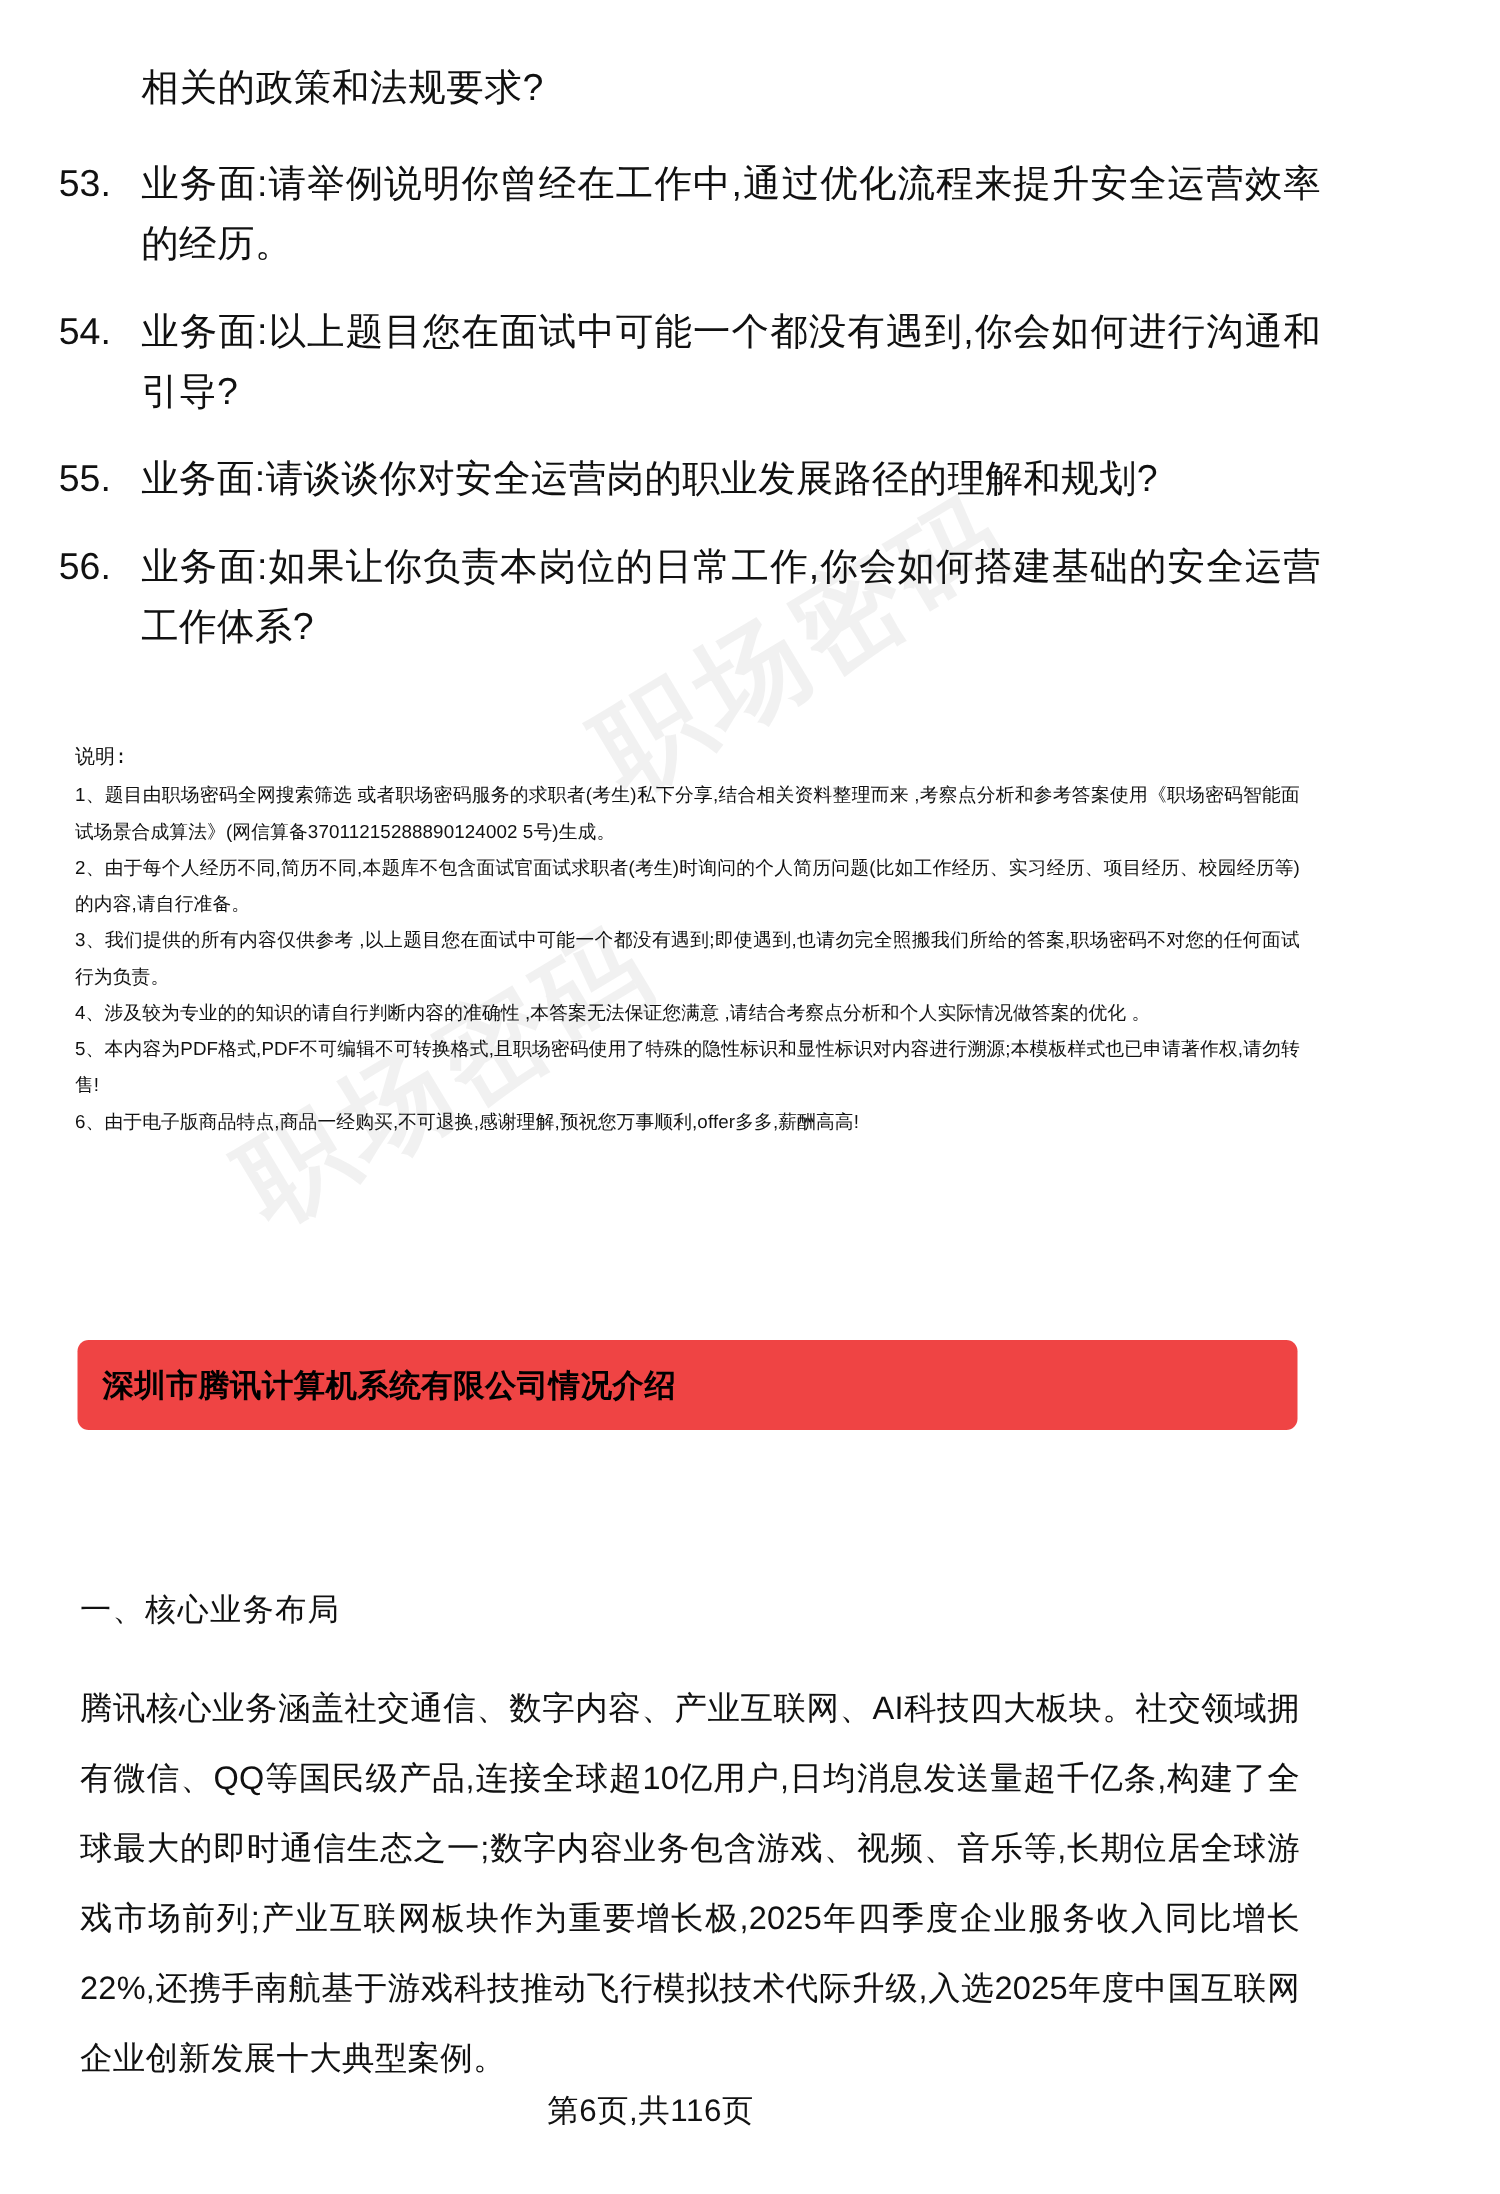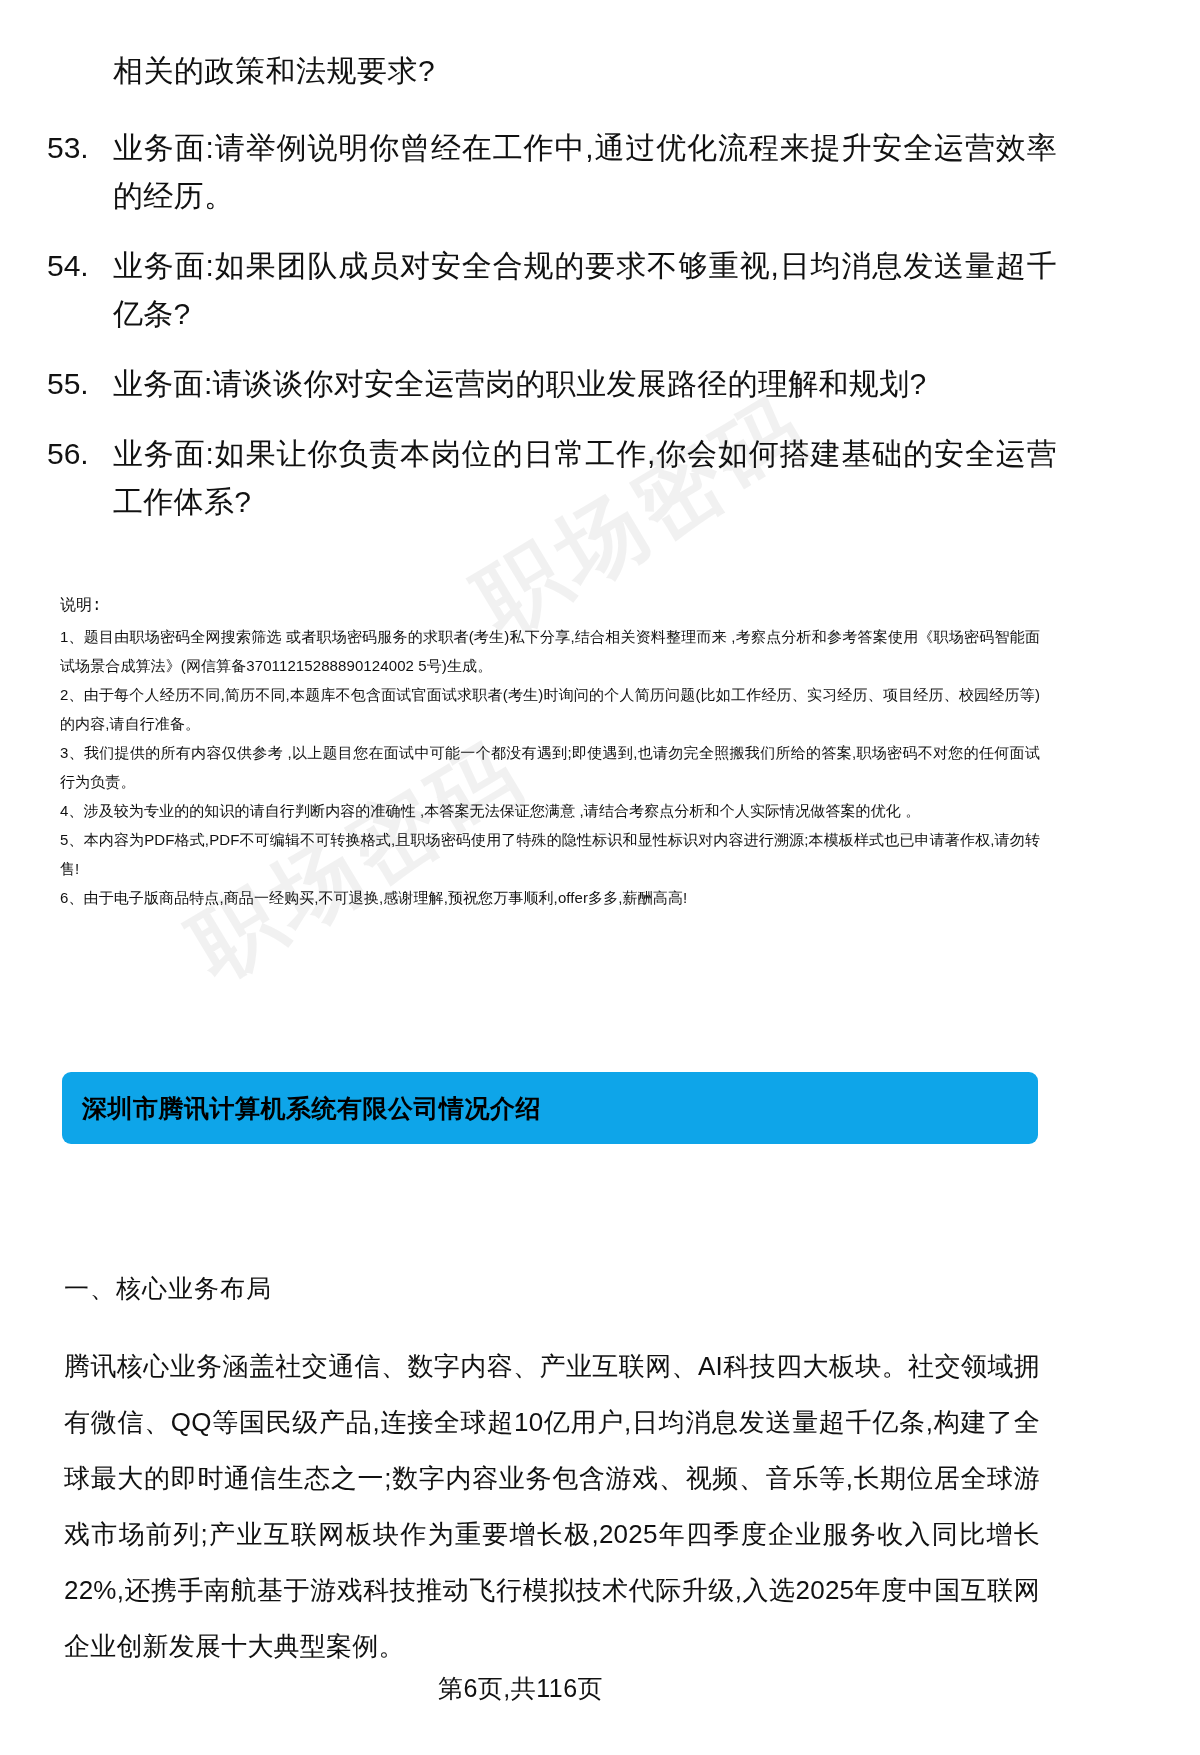--- a/index.html
+++ b/index.html
@@ -119,21 +119,21 @@
     text-justify: inter-ideograph;
     letter-spacing: 0.1px;
   }
 
   .section-banner {
     position: absolute;
     left: 62px;
     top: 1072px;
     width: 976px;
     height: 72px;
-    background: #0ea5e9;
+    background: #ef4444;
     border-radius: 9px;
     display: flex;
     align-items: center;
   }
   .section-banner-title {
     font-size: 25px;
     font-weight: 700;
     color: #000000;
     margin-left: 20px;
     letter-spacing: 0.5px;
@@ -187,21 +187,21 @@
 
     <div class="continued-line">相关的政策和法规要求?</div>
 
     <ol class="q-list">
       <li class="q-item">
         <span class="q-num">53.</span>
         <span class="q-text">业务面:请举例说明你曾经在工作中,通过优化流程来提升安全运营效率的经历。</span>
       </li>
       <li class="q-item">
         <span class="q-num">54.</span>
-        <span class="q-text">业务面:如果团队成员对安全合规的要求不够重视,日均消息发送量超千亿条?</span>
+        <span class="q-text">业务面:以上题目您在面试中可能一个都没有遇到,你会如何进行沟通和引导?</span>
       </li>
       <li class="q-item">
         <span class="q-num">55.</span>
         <span class="q-text">业务面:请谈谈你对安全运营岗的职业发展路径的理解和规划?</span>
       </li>
       <li class="q-item">
         <span class="q-num">56.</span>
         <span class="q-text">业务面:如果让你负责本岗位的日常工作,你会如何搭建基础的安全运营工作体系?</span>
       </li>
     </ol>

